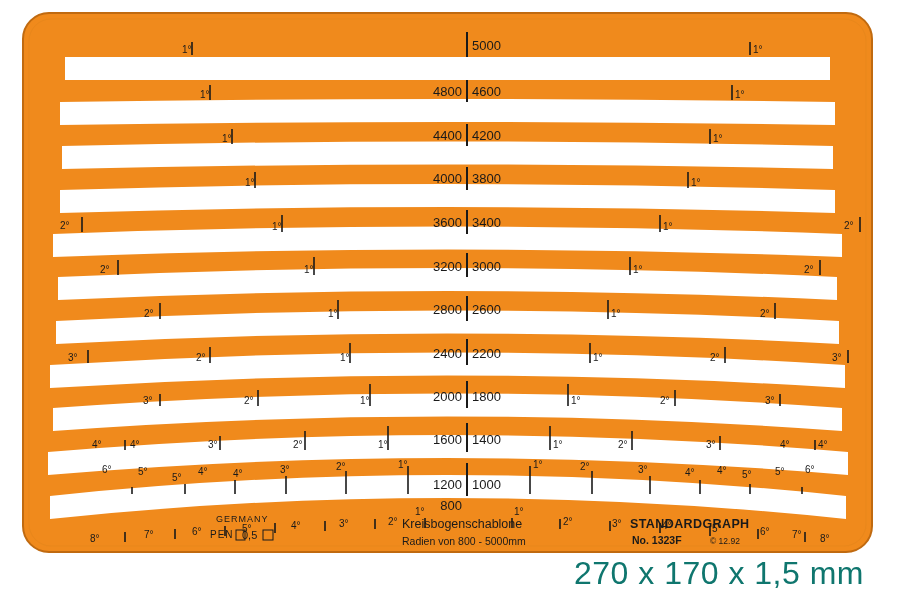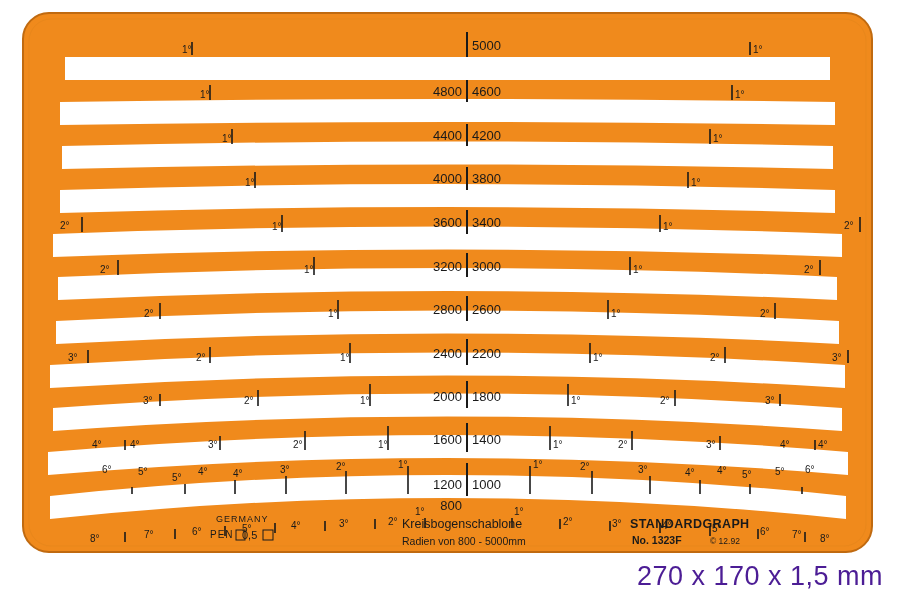--- a/index.html
+++ b/index.html
@@ -27,24 +27,24 @@
     width: 855px;
     height: 545px;
   }
   #template-svg {
     display: block;
     width: 855px;
     height: 545px;
   }
   .caption {
     position: absolute;
-    right: 17px;
+    right: 36px;
     bottom: 8px;
-    font-size: 27px;
-    color: #4c1d95;
+    font-size: 32px;
+    color: #0f766e;
     letter-spacing: 0.5px;
     font-family: "Liberation Sans", sans-serif;
     white-space: nowrap;
   }
 </style>
 </head>
 <body>
 
 <div id="stage">
 

